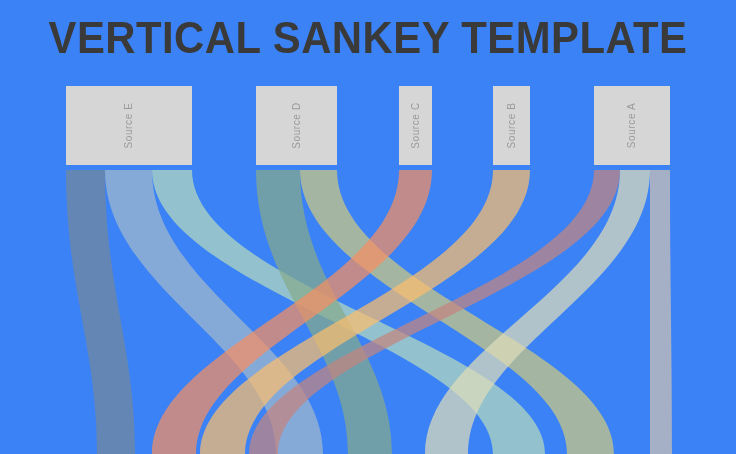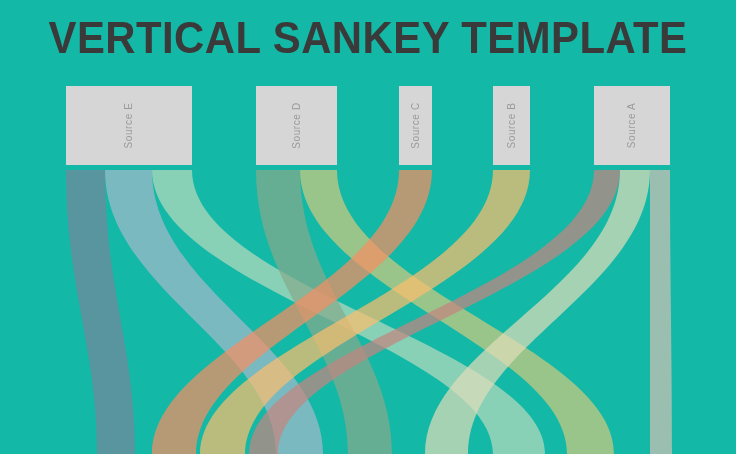--- a/index.html
+++ b/index.html
@@ -9,21 +9,21 @@
     background: #ffffff;
   }
   body {
     font-family: "Liberation Sans", sans-serif;
     -webkit-font-smoothing: antialiased;
   }
   #canvas {
     position: relative;
     width: 736px;
     height: 454px;
-    background: #14b8a6;
+    background: #3b82f6;
     overflow: hidden;
   }
 
   
   #title {
     position: absolute;
     left: 0px;
     top: 12px;
     width: 736px;
     text-align: center;

